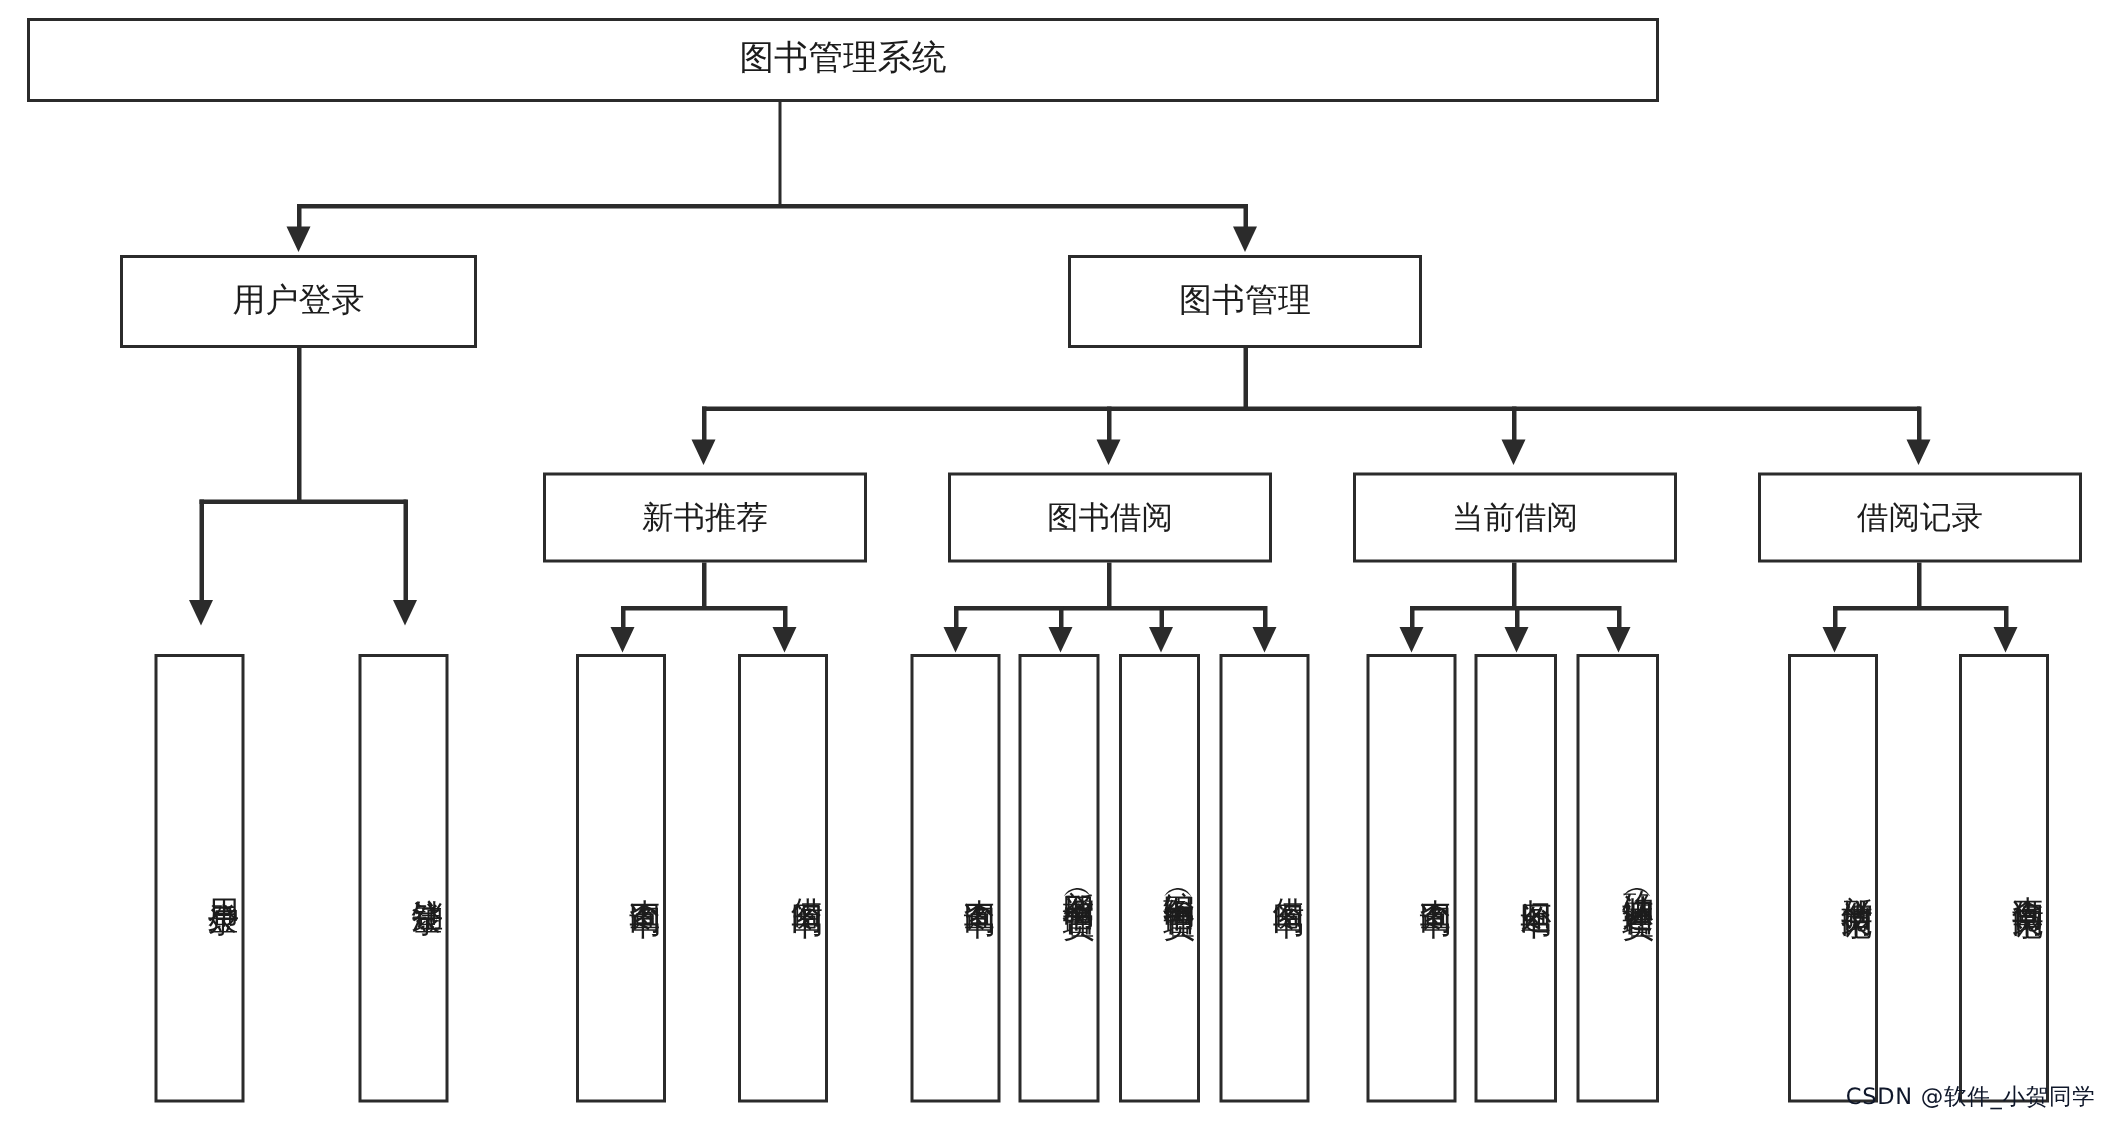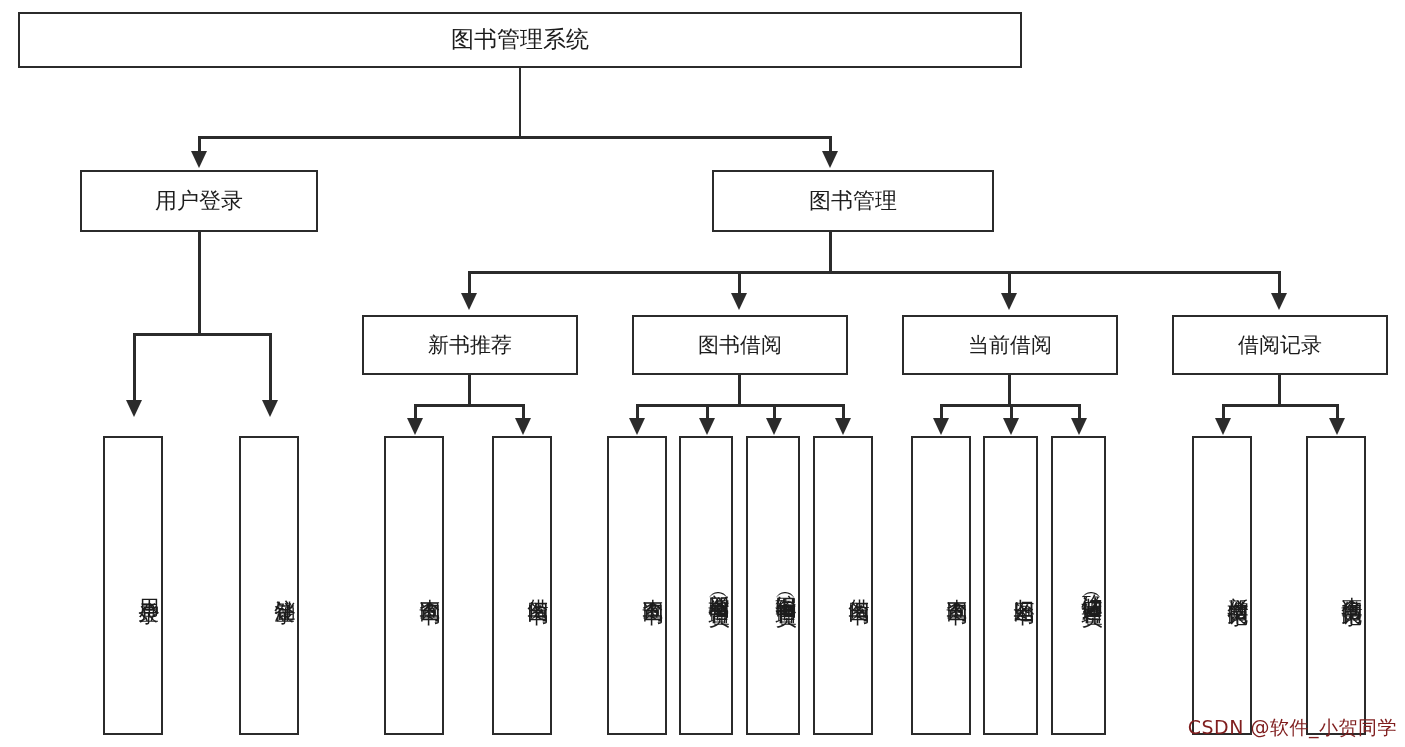--- a/index.html
+++ b/index.html
@@ -68,52 +68,52 @@
     border-left: 8px solid transparent;
     border-right: 8px solid transparent;
     border-top: 17px solid #2b2b2b;
   }
 
   
   #watermark {
     position: absolute;
     right: 8px;
     bottom: 6px;
-    font-size: 19px;
-    color: #7f1d1d;
+    font-size: 15px;
+    color: #0f172a;
     white-space: nowrap;
     letter-spacing: 0.5px;
     user-select: none;
   }
 </style>
 </head>
 <body>
 
 <div id="canvas">
 
-  <div class="node root" style="left:18px; top:12px; width:1004px; height:56px;">
+  <div class="node root" style="left:18px; top:12px; width:1088px; height:56px;">
     <span>图书管理系统</span>
   </div>
 
   <div class="ln-v" style="left:198.75px; top:68px; height:0px;"></div>
   <div class="ln-v" style="left:518.75px; top:68px; height:70px;"></div>
 
   <div class="ln-h" style="left:198px; top:136px; width:633px;"></div>
 
   <div class="ln-v" style="left:198px; top:136px; height:17px;"></div>
   <div class="arrow" style="left:191px; top:151px;"></div>
 
   <div class="ln-v" style="left:829px; top:136px; height:17px;"></div>
   <div class="arrow" style="left:822px; top:151px;"></div>
 
   <div class="node level2" style="left:80px; top:170px; width:238px; height:62px;">
     <span>用户登录</span>
   </div>
 
-  <div class="node level2" style="left:712px; top:170px; width:282px; height:62px;">
+  <div class="node level2" style="left:712px; top:170px; width:236px; height:62px;">
     <span>图书管理</span>
   </div>
 
   <div class="ln-v" style="left:198px; top:232px; height:103px;"></div>
   <div class="ln-h" style="left:133px; top:333px; width:138px;"></div>
   <div class="ln-v" style="left:133px; top:333px; height:68px;"></div>
   <div class="arrow" style="left:126px; top:400px;"></div>
   <div class="ln-v" style="left:269px; top:333px; height:68px;"></div>
   <div class="arrow" style="left:262px; top:400px;"></div>
 

